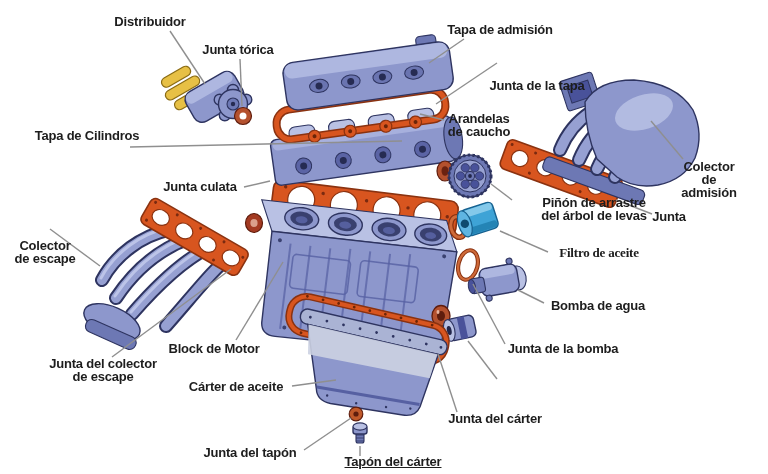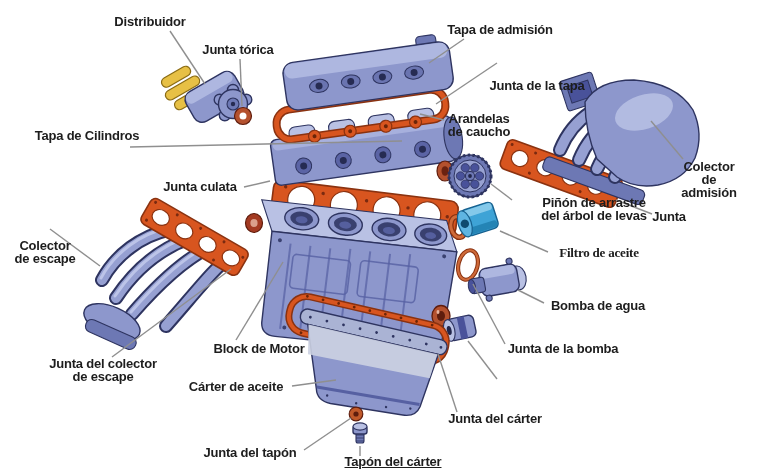--- a/index.html
+++ b/index.html
@@ -374,21 +374,21 @@
   <div class="lbl" style="left:709px; top:160px;">Colector de
 admisión</div>
   <div class="lbl" style="left:200px; top:180px;">Junta culata</div>
   <div class="lbl" style="left:594px; top:196px;">Piñón de arrastre
 del árbol de levas</div>
   <div class="lbl" style="left:669px; top:210px;">Junta</div>
   <div class="lbl" style="left:45px;  top:200px;margin-top:39px;">Colector
 de escape</div>
   <div class="lbl" style="left:599px; top:246px;font-family:Liberation Serif, serif;">Filtro de aceite</div>
   <div class="lbl" style="left:598px; top:299px;">Bomba de agua</div>
-  <div class="lbl" style="left:214px; top:342px;margin-left:45px;">Block de Motor</div>
+  <div class="lbl" style="left:214px; top:342px;">Block de Motor</div>
   <div class="lbl" style="left:563px; top:342px;">Junta de la bomba</div>
   <div class="lbl" style="left:103px; top:357px;">Junta del colector
 de escape</div>
   <div class="lbl" style="left:236px; top:380px;">Cárter de aceite</div>
   <div class="lbl" style="left:495px; top:412px;">Junta del cárter</div>
   <div class="lbl" style="left:250px; top:446px;">Junta del tapón</div>
   <div class="lbl" style="left:393px; top:455px;text-decoration:underline;">Tapón del cárter</div>
 
 </div>
 

